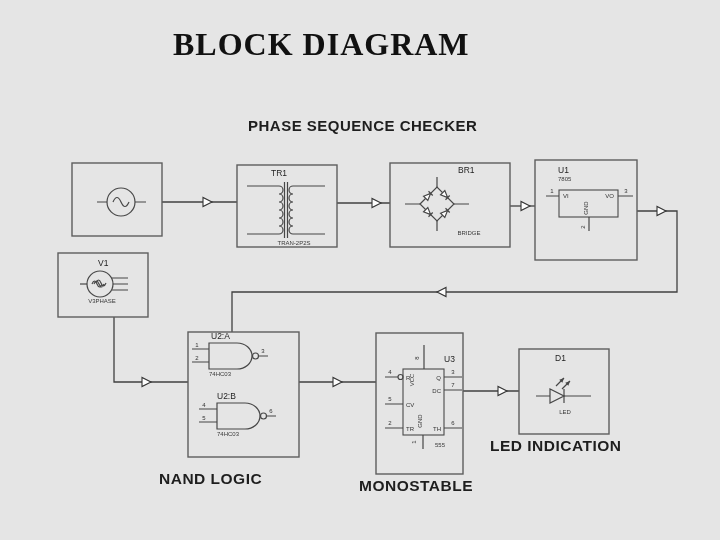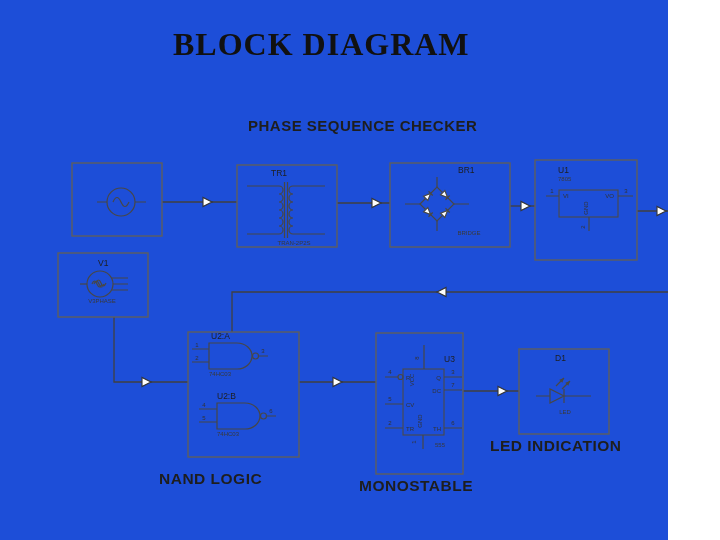--- a/index.html
+++ b/index.html
@@ -1,16 +1,16 @@
 <!DOCTYPE html>
 <html><head>
 <meta charset="utf-8">
 <style>
   html,body{margin:0;padding:0;background:#fff;}
-  .stage{position:relative;width:668px;height:540px;background:#1d4ed8;overflow:hidden;}
+  .stage{position:relative;width:720px;height:540px;background:#e5e5e5;overflow:hidden;}
   svg{display:block;}
   text{font-family:"Liberation Sans","DejaVu Sans",sans-serif;fill:#1e1e1e;}
   .title-text{font-family:"Liberation Serif","DejaVu Serif",serif;font-weight:bold;font-size:32px;letter-spacing:1px;fill:#111;}
   .subtitle-text{font-weight:bold;font-size:15px;letter-spacing:0.5px;}
   .section-label{font-weight:bold;font-size:15.5px;letter-spacing:0.5px;}
   .ref{font-size:8.5px;}
   .part{font-size:6px;fill:#3a3a3a;}
   .pin{font-size:6px;fill:#333;}
   .blk{fill:none;stroke:#5e5e5e;stroke-width:1.4;}
   .wire{stroke:#404040;stroke-width:1.3;fill:none;}

